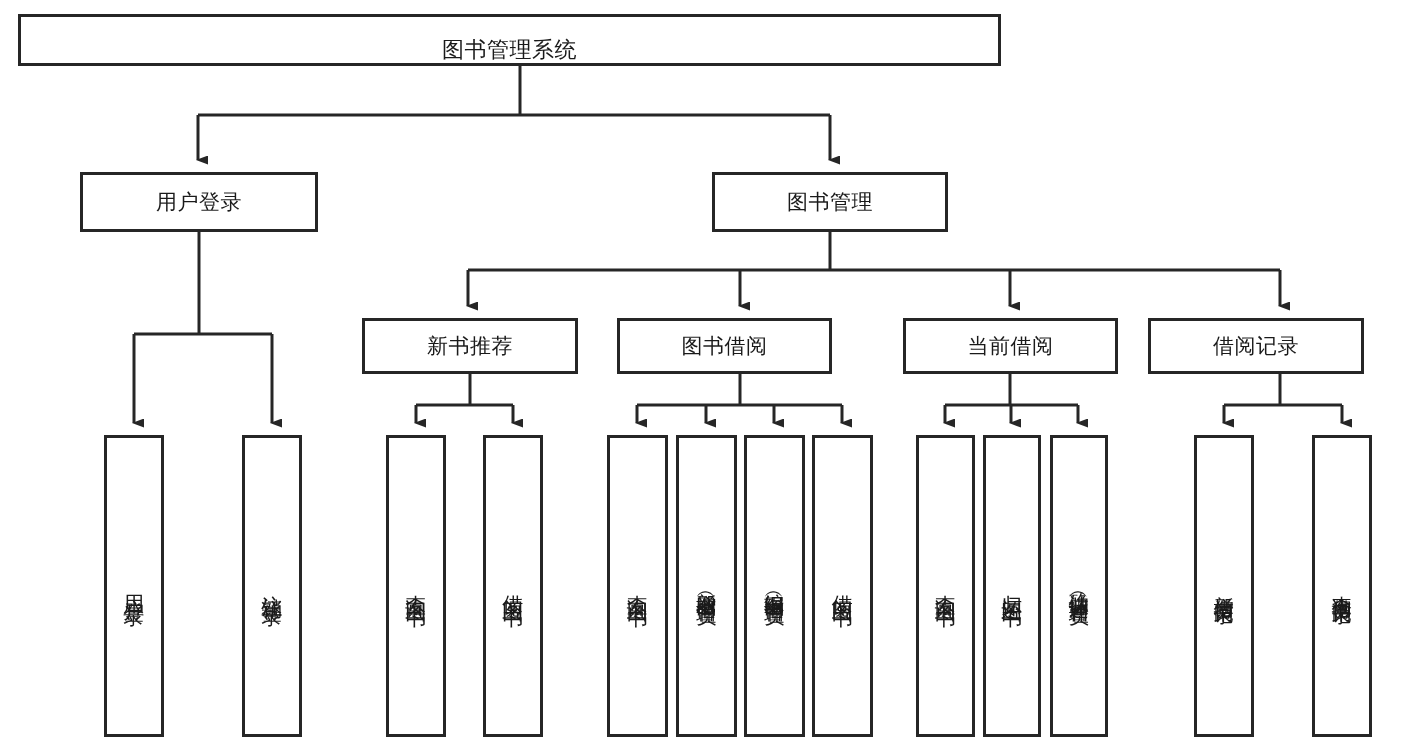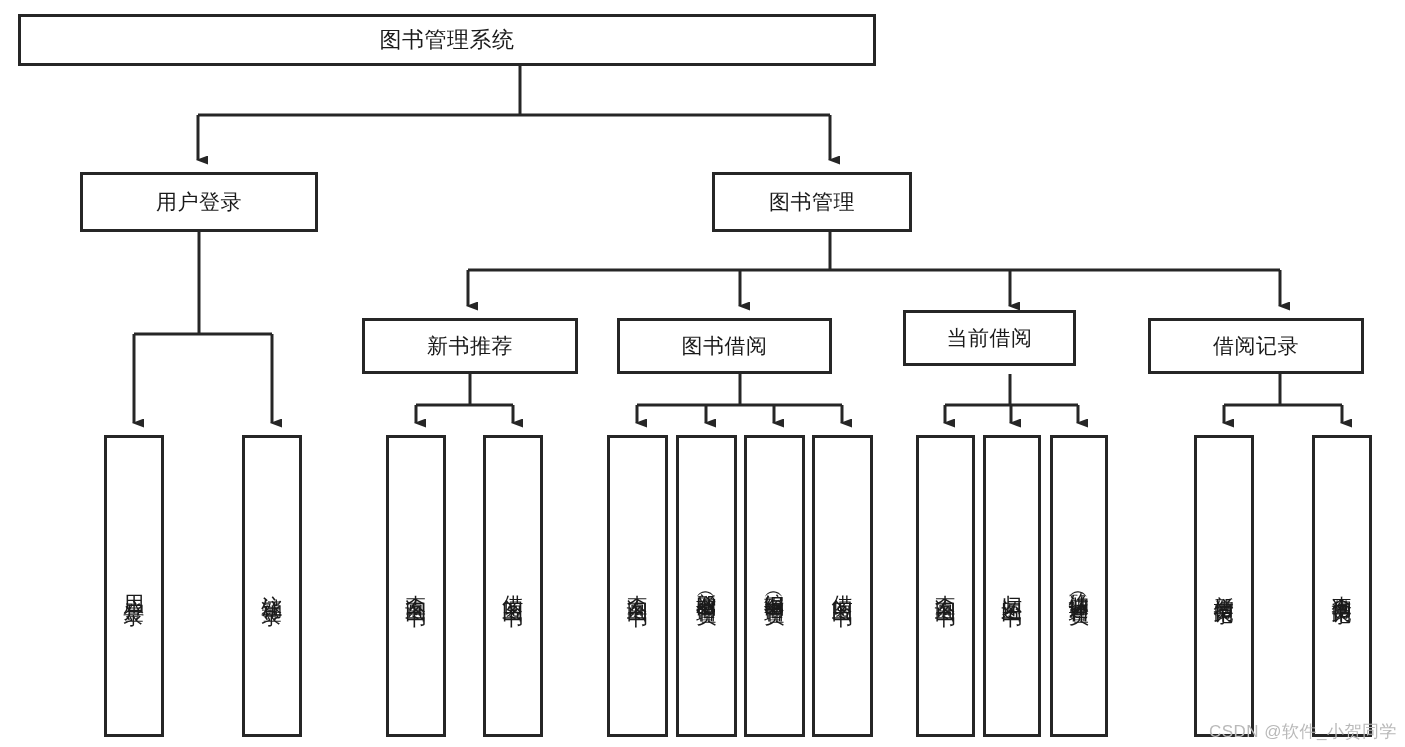--- a/index.html
+++ b/index.html
@@ -110,38 +110,38 @@
       <path d="M1011,405 L1011,423" marker-end="url(#arrow)"></path>
       <path d="M1078,405 L1078,423" marker-end="url(#arrow)"></path>
 
       <path d="M1280,374 L1280,405"></path>
       <path d="M1224,405 L1342,405"></path>
       <path d="M1224,405 L1224,423" marker-end="url(#arrow)"></path>
       <path d="M1342,405 L1342,423" marker-end="url(#arrow)"></path>
     </g>
   </svg>
 
-  <div class="node root" style="left:18px;top:14px;width:858px;height:52px;">
+  <div class="node root" style="left:18px;top:14px;width:983px;height:52px;align-items:flex-end;">
     <span class="label">图书管理系统</span>
   </div>
 
   <div class="node branch" style="left:80px;top:172px;width:238px;height:60px;">
     <span class="label">用户登录</span>
   </div>
-  <div class="node branch" style="left:712px;top:172px;width:200px;height:60px;">
+  <div class="node branch" style="left:712px;top:172px;width:236px;height:60px;">
     <span class="label">图书管理</span>
   </div>
 
   <div class="node branch" style="left:362px;top:318px;width:216px;height:56px;">
     <span class="label">新书推荐</span>
   </div>
   <div class="node branch" style="left:617px;top:318px;width:215px;height:56px;">
     <span class="label">图书借阅</span>
   </div>
-  <div class="node branch" style="left:903px;top:310px;width:173px;height:56px;justify-content:center;">
+  <div class="node branch" style="left:903px;top:318px;width:215px;height:56px;justify-content:center;">
     <span class="label">当前借阅</span>
   </div>
   <div class="node branch" style="left:1148px;top:318px;width:216px;height:56px;">
     <span class="label">借阅记录</span>
   </div>
 
   <div class="node leaf" style="left:104px;top:435px;width:60px;height:302px;">
     <span class="label">用户登录</span>
   </div>
   <div class="node leaf" style="left:242px;top:435px;width:60px;height:302px;">
@@ -178,14 +178,13 @@
     <span class="label">确认归还（管理员）</span>
   </div>
 
   <div class="node leaf long" style="left:1194px;top:435px;width:60px;height:302px;">
     <span class="label">新增借阅记录</span>
   </div>
   <div class="node leaf long" style="left:1312px;top:435px;width:60px;height:302px;">
     <span class="label">查询借阅记录</span>
   </div>
 
-  <div id="watermark">CSDN @软件_小贺同学</div>
 </div>
 
 </body></html>

